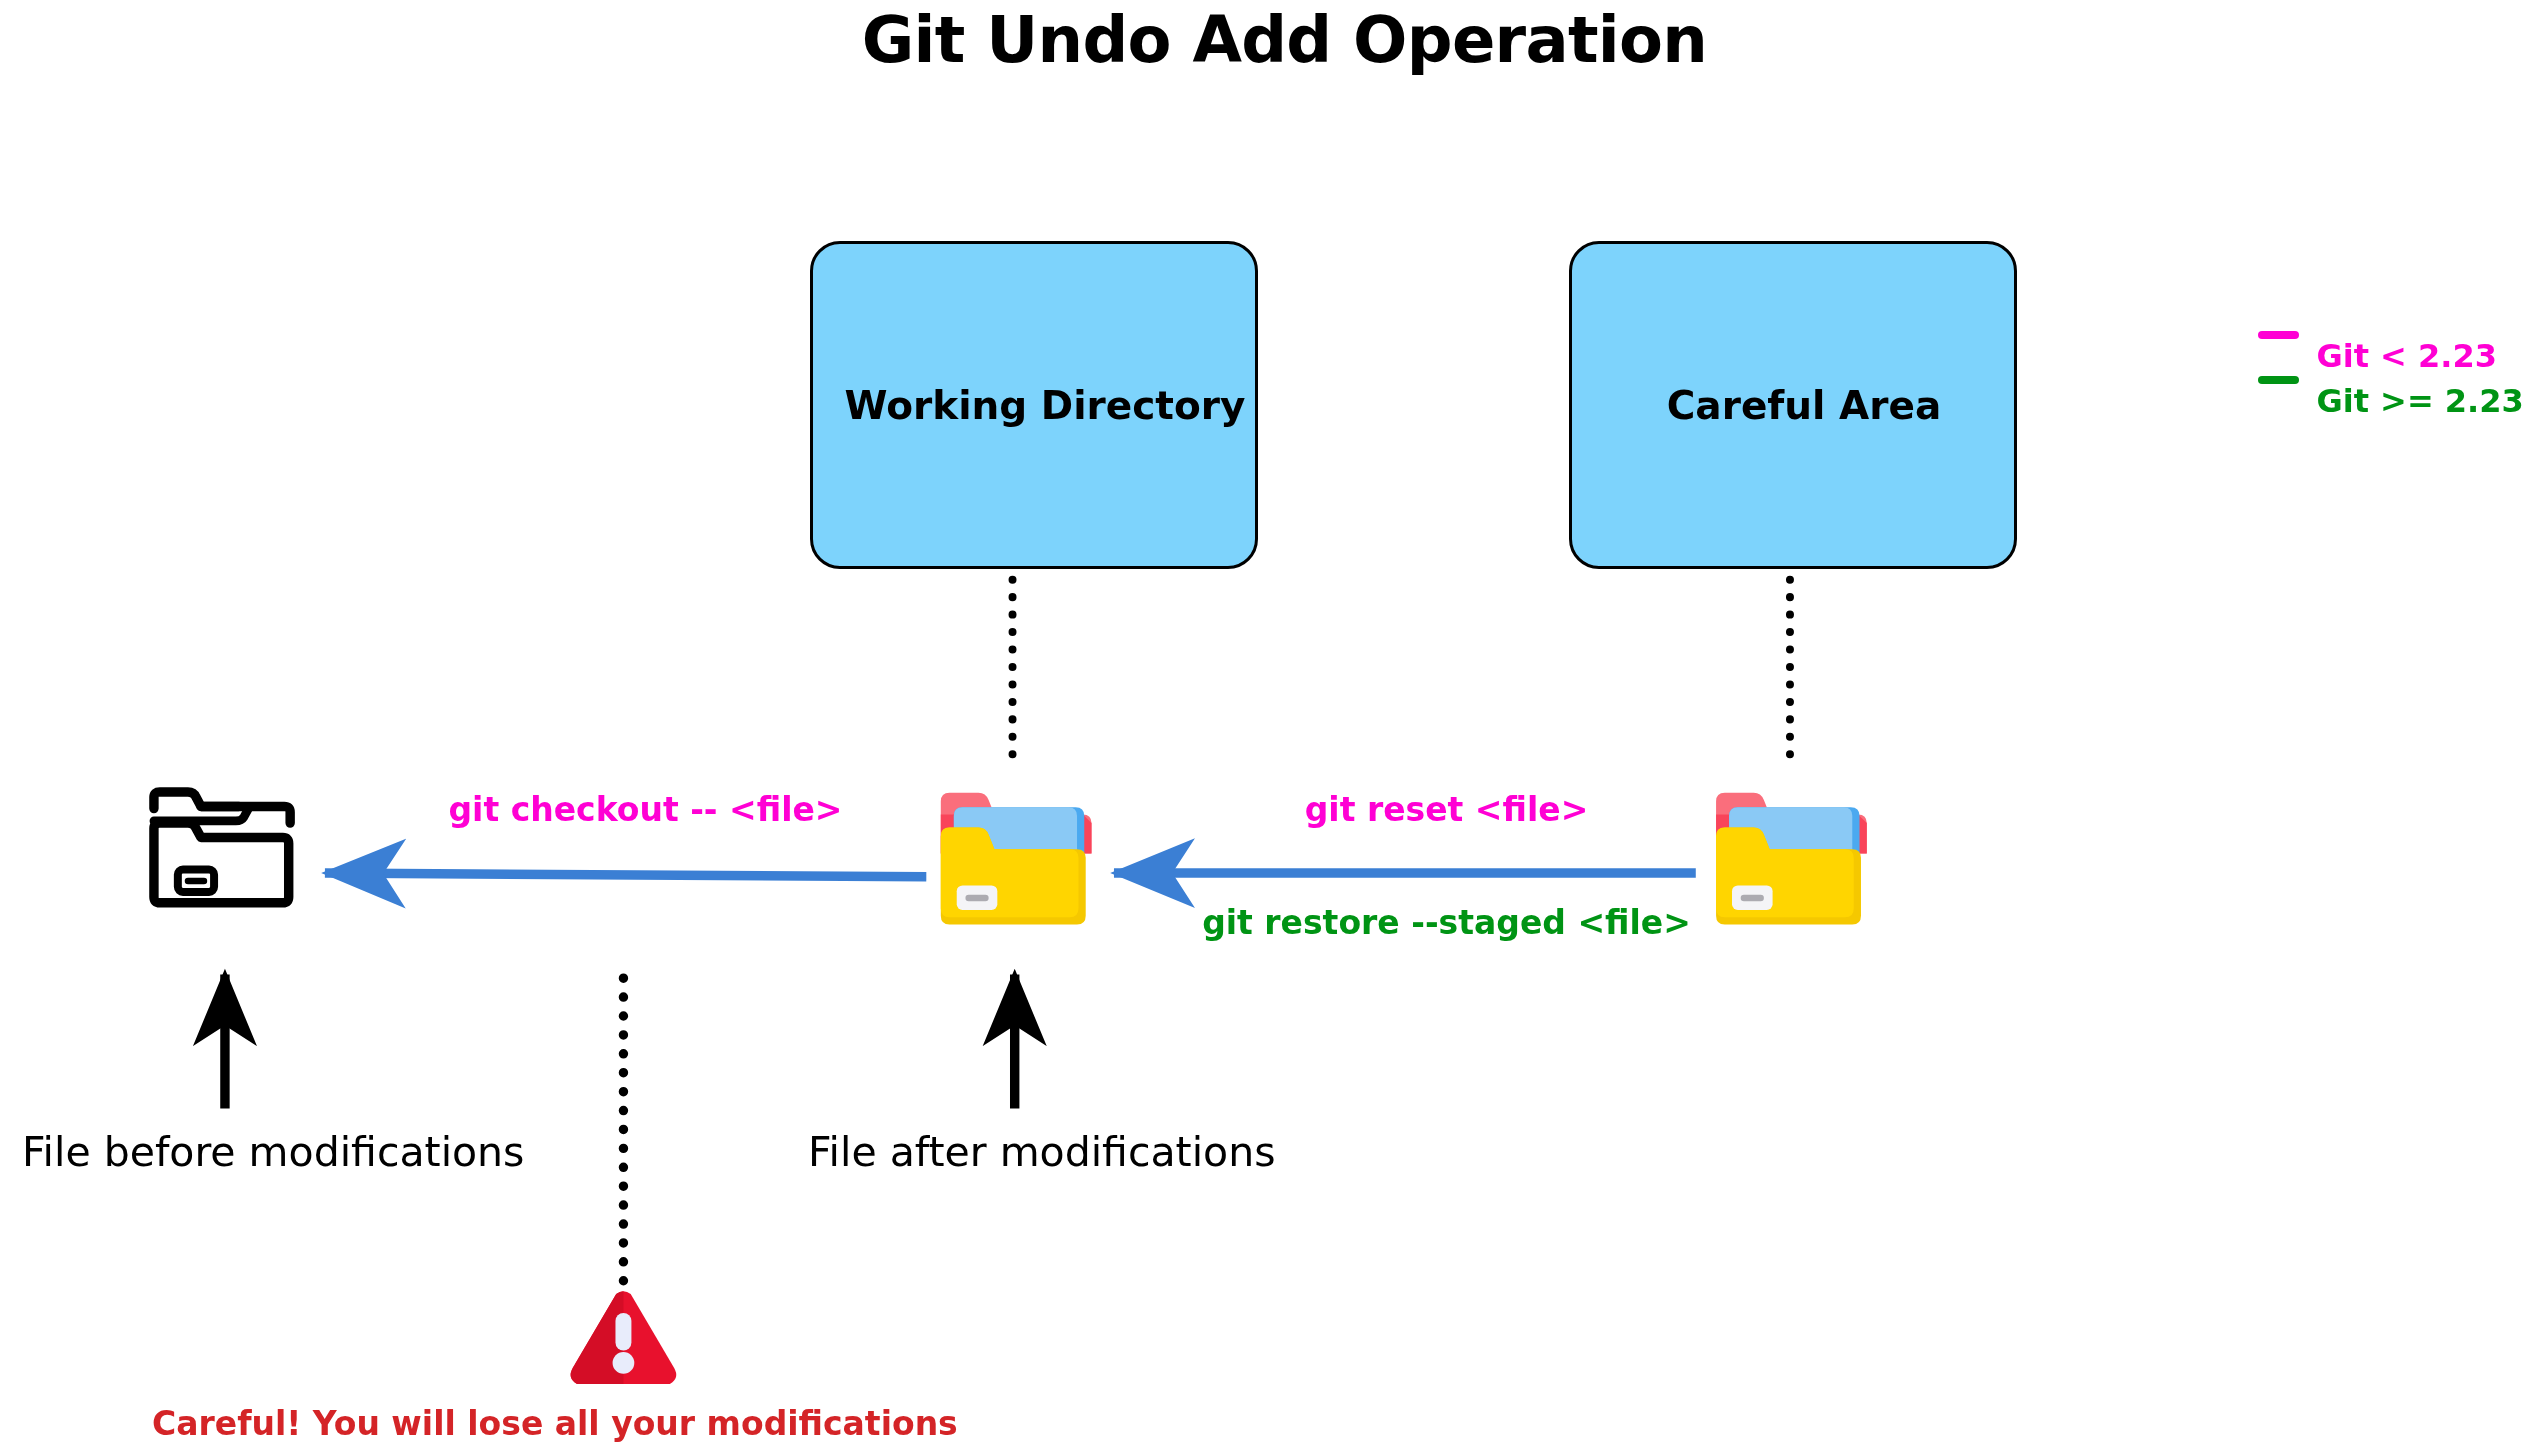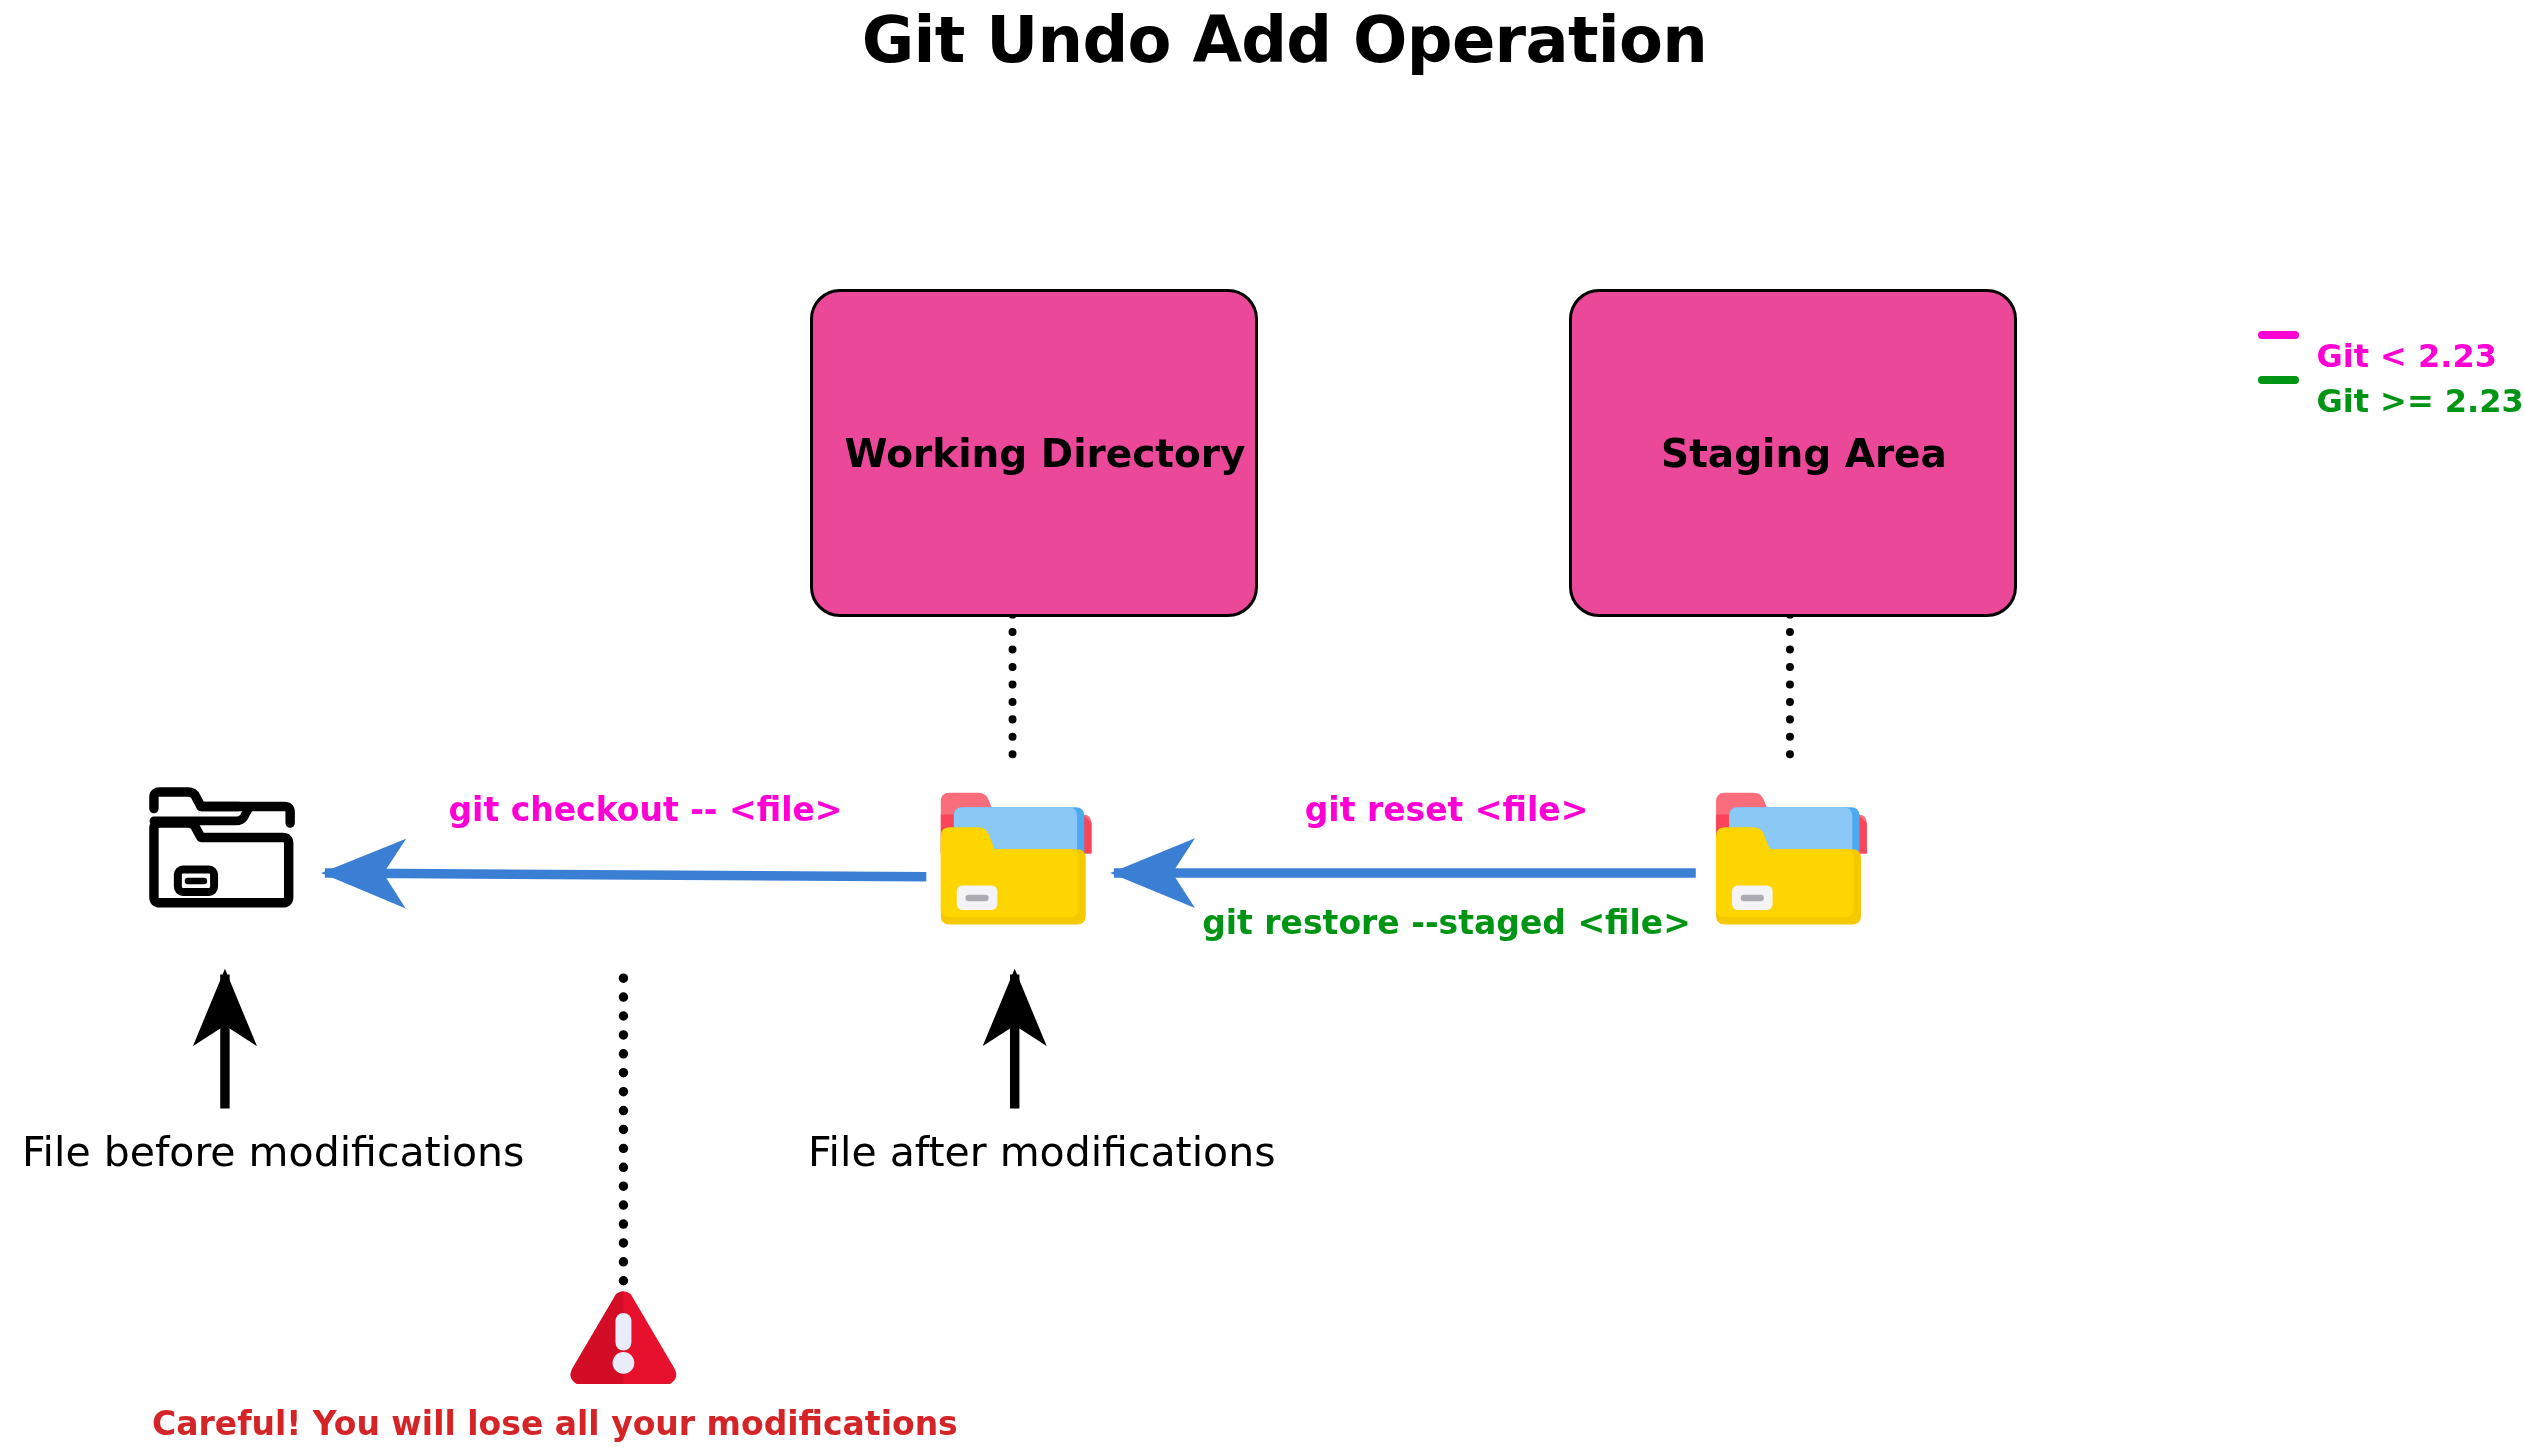--- a/index.html
+++ b/index.html
@@ -38,25 +38,24 @@
     letter-spacing: -0.7px;
     color: #000000;
     white-space: nowrap;
   }
 
   
   .node-box {
     box-sizing: border-box;
     border: 3.6px solid #000000;
     border-radius: 30px;
-    background: #ec4899;
+    background: #7dd3fc;
     display: flex;
     align-items: center;
     justify-content: center;
-    margin-top: 48px;
   }
   .node-label {
     font-family: "DejaVu Sans", sans-serif;
     font-weight: bold;
     font-size: 39px;
     color: #000000;
     white-space: nowrap;
   }
 
   
@@ -190,21 +189,21 @@
     </g>
   </svg>
 
   <div class="abs title">Git Undo Add Operation</div>
 
   <div class="abs node-box" style="left:810px; top:241px; width:448px; height:328px;">
     <span class="node-label">Working Directory</span>
   </div>
 
   <div class="abs node-box" style="left:1569px; top:241px; width:448px; height:328px;">
-    <span class="node-label">Staging Area</span>
+    <span class="node-label">Careful Area</span>
   </div>
 
   <div class="abs cmd cmd-magenta" style="left:312px; top:790px; width:623px;">git checkout -- &lt;file&gt;</div>
 
 
   <div class="abs cmd cmd-magenta" style="left:1120px; top:790px; width:609px;">git reset &lt;file&gt;</div>
 
   <div class="abs cmd cmd-green" style="left:1120px; top:903px; width:609px;">git restore --staged &lt;file&gt;</div>
 
   <div class="abs caption" style="left:0px; top:1128px; width:449px;">File before modifications</div>

